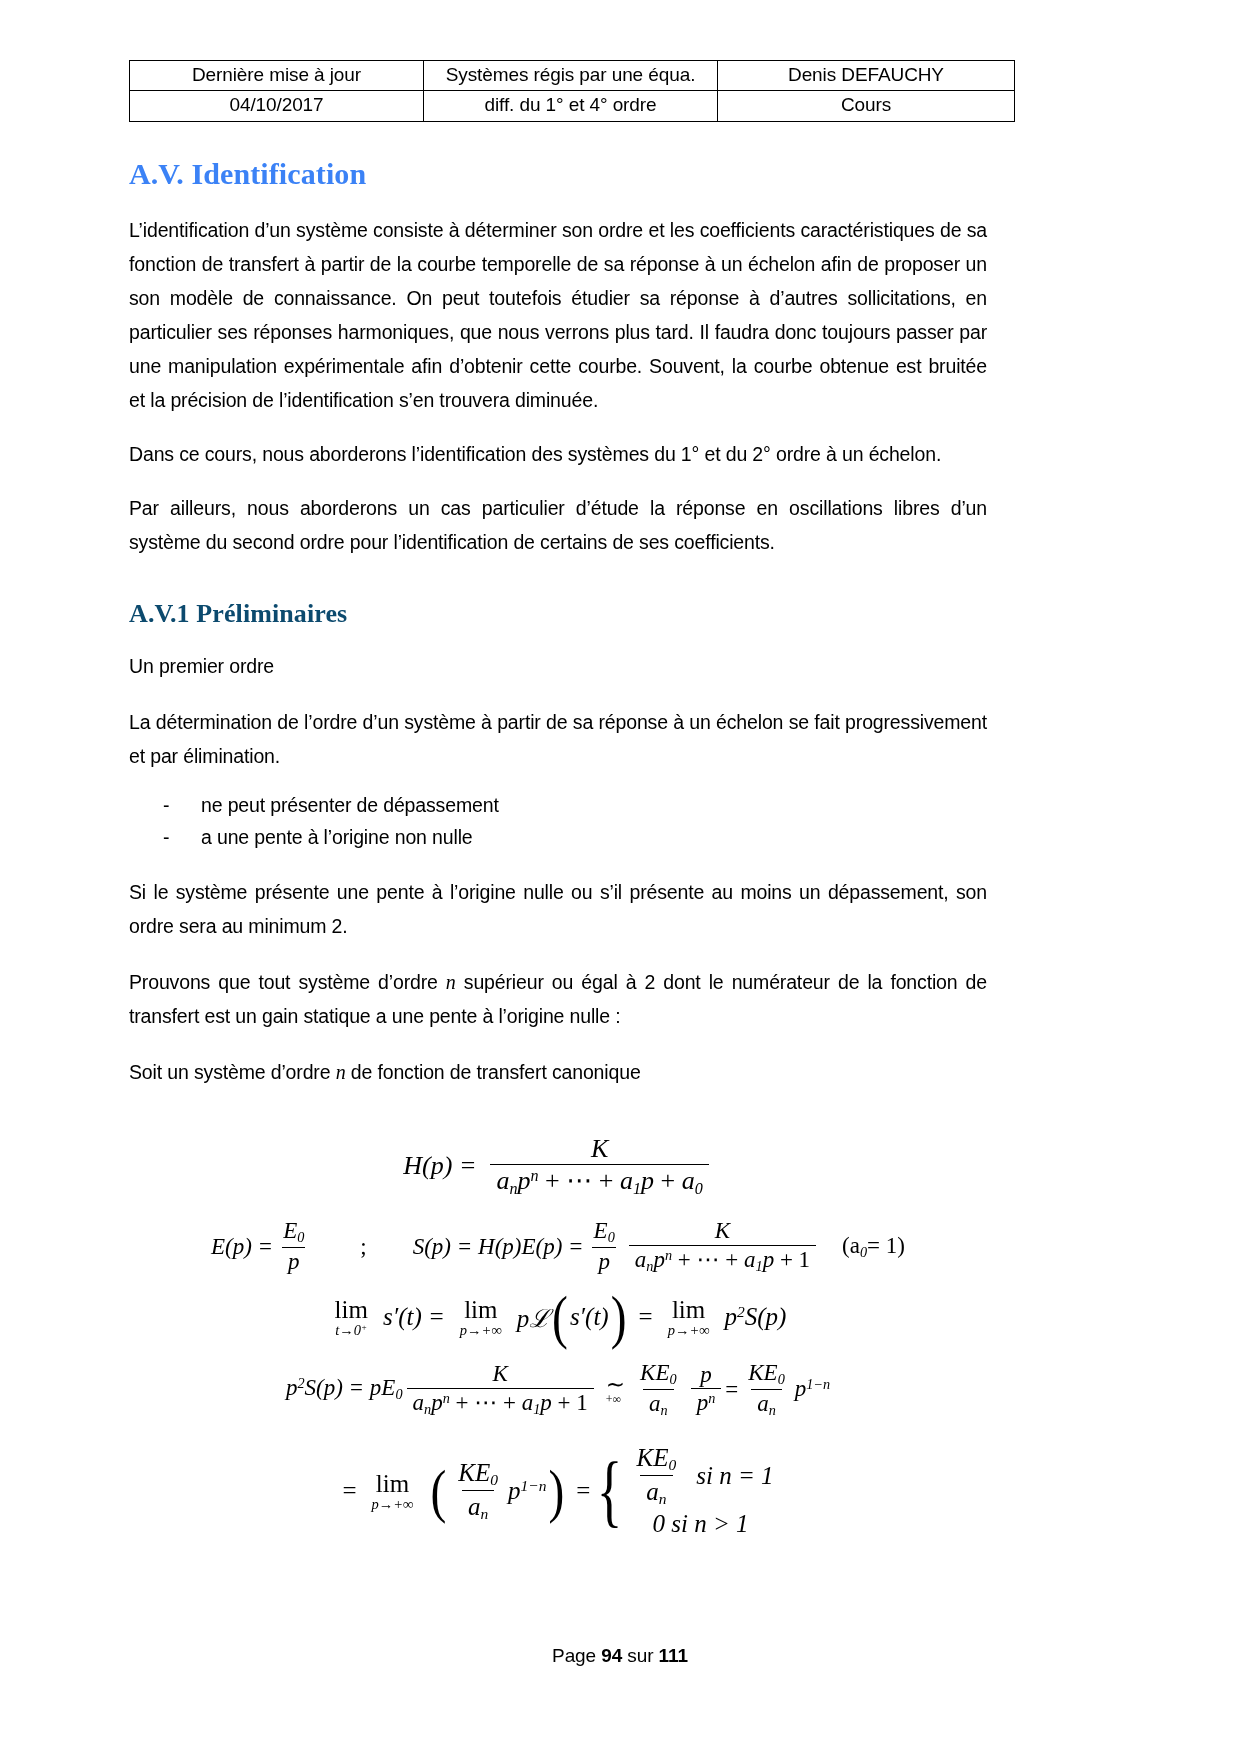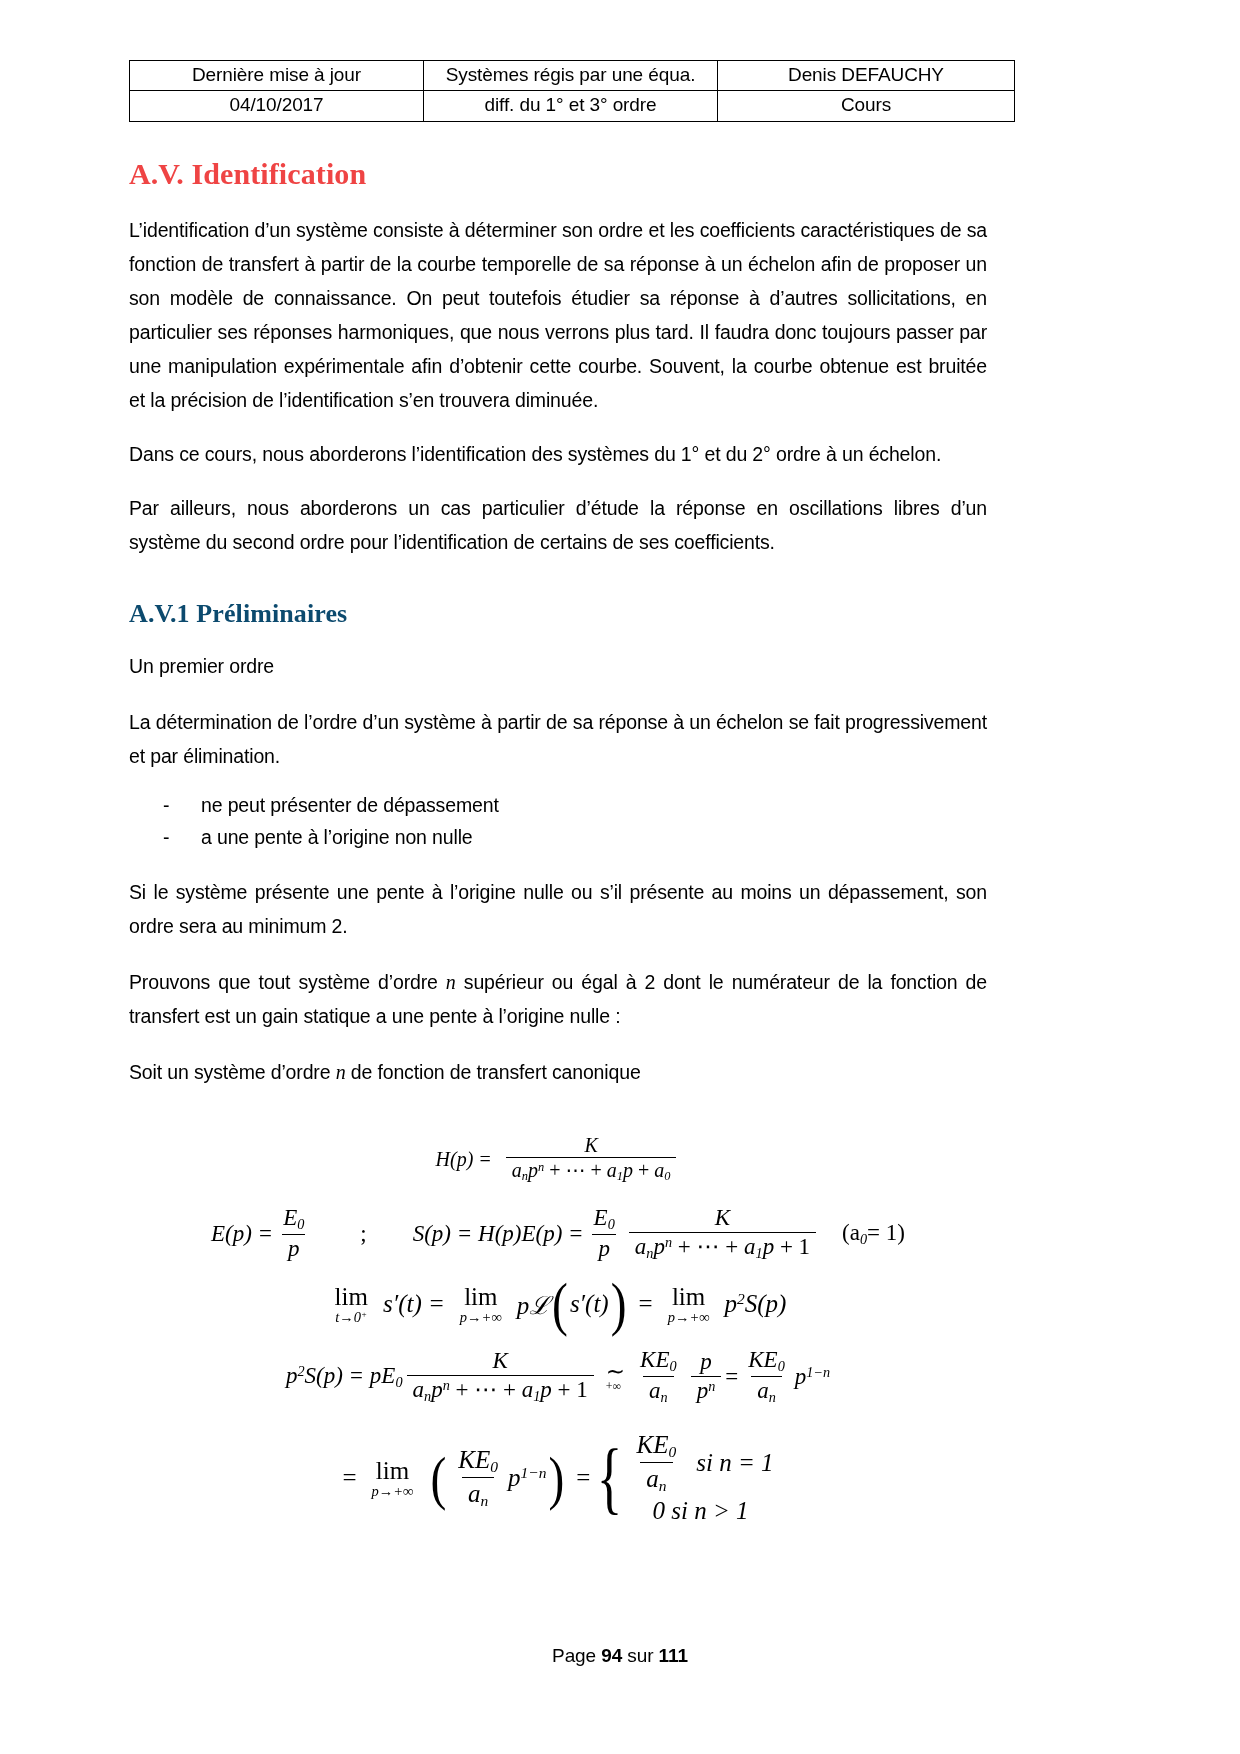--- a/index.html
+++ b/index.html
@@ -111,21 +111,21 @@
   .math {
     font-family: "Liberation Serif", serif;
     font-style: italic;
     color: #000;
     display: flex;
     justify-content: center;
     align-items: center;
     width: 100%;
   }
   .mrow { display: flex; align-items: center; justify-content: center; }
-  .m-eq1 { margin-top: 46px; font-size: 20px; }
+  .m-eq1 { margin-top: 46px; font-size: 26px; }
   .m-eq2 { margin-top: 22px; font-size: 23px; }
   .m-eq3 { margin-top: 22px; font-size: 25px; }
   .m-eq4 { margin-top: 24px; font-size: 23px; }
   .m-eq5 { margin-top: 26px; font-size: 25px; }
 
   .up { font-style: normal; }
   .num, .den { text-align: center; }
   .frac {
     display: inline-flex;
     flex-direction: column;
@@ -208,27 +208,27 @@
 
     <table class="hdr">
       <tbody>
           <tr>
         <td class="c1">Dernière mise à jour</td>
         <td class="c2" rowspan="1">Systèmes régis par une équa.</td>
         <td class="c3">Denis DEFAUCHY</td>
       </tr>
       <tr>
         <td class="c1">04/10/2017</td>
-        <td class="c2 mid2">diff. du 1° et 3° ordre</td>
+        <td class="c2 mid2">diff. du 1° et 4° ordre</td>
         <td class="c3">Cours</td>
       </tr>
     </tbody>
       </table>
 
-    <h1 class="h-main" style="color: #ef4444;">A.V. Identification</h1>
+    <h1 class="h-main" style="color: #3b82f6;">A.V. Identification</h1>
 
     <p class="body">L’identification d’un système consiste à déterminer son ordre et les coefficients caractéristiques de sa fonction de transfert à partir de la courbe temporelle de sa réponse à un échelon afin de proposer un son modèle de connaissance. On peut toutefois étudier sa réponse à d’autres sollicitations, en particulier ses réponses harmoniques, que nous verrons plus tard. Il faudra donc toujours passer par une manipulation expérimentale afin d’obtenir cette courbe. Souvent, la courbe obtenue est bruitée et la précision de l’identification s’en trouvera diminuée.</p>
     <p class="body nojust tight">Dans ce cours, nous aborderons l’identification des systèmes du 1° et du 2° ordre à un échelon.</p>
     <p class="body tight">Par ailleurs, nous aborderons un cas particulier d’étude la réponse en oscillations libres d’un système du second ordre pour l’identification de certains de ses coefficients.</p>
 
     <h2 class="h-sub" style="color: #0c4a6e;">A.V.1 Préliminaires</h2>
 
     <p class="body nojust tight">Un premier ordre</p>
     <p class="body">La détermination de l’ordre d’un système à partir de sa réponse à un échelon se fait progressivement et par élimination.</p>
 

